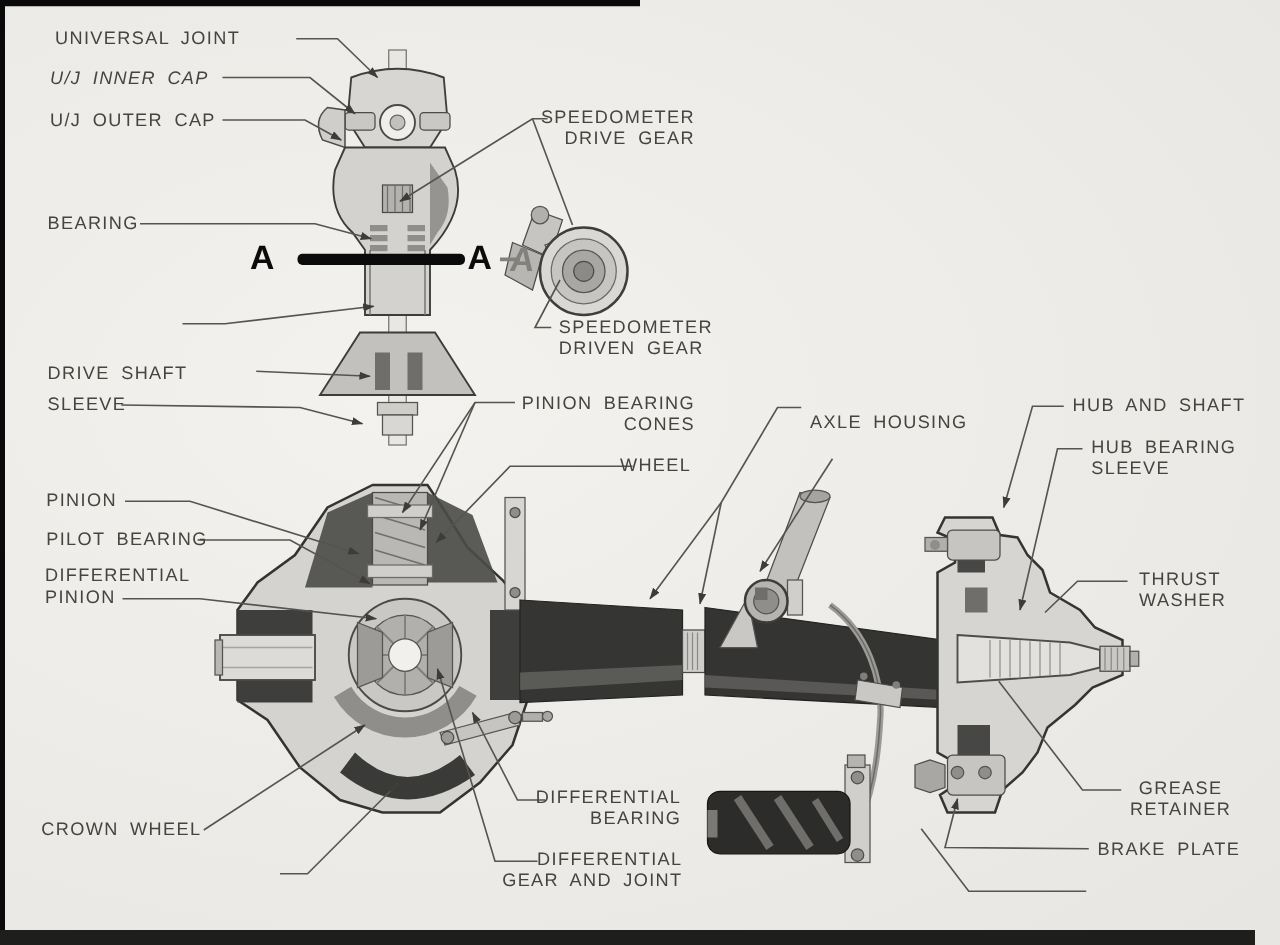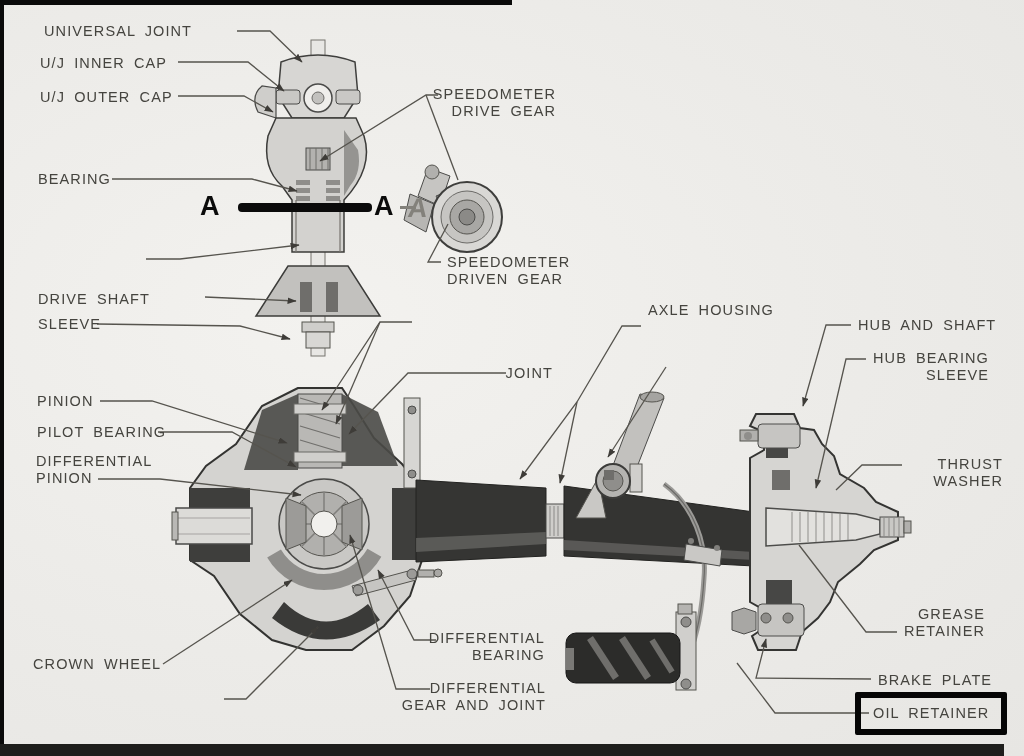--- a/index.html
+++ b/index.html
@@ -188,21 +188,21 @@
       <polyline points="902,465 862,465 836,490" class="leader"></polyline>
       <polyline points="897,632 866,632 799,545" class="leader"></polyline>
       <polyline points="871,679 756,678 766,639" class="leader" marker-end="url(#arrowhead)"></polyline>
       <polyline points="737,663 775,713 869,713" class="leader"></polyline>
     </svg>
 
   <div id="labels-layer">
       <div class="label" style="left: 44px; top: 23px;">
         <span class="lline">UNIVERSAL JOINT</span>
       </div>
-      <div class="label" style="left: 40px; top: 55px;">
+      <div class="label" style="left: 40px; top: 55px; font-style: italic;">
         <span class="lline">U/J INNER CAP</span>
       </div>
       <div class="label" style="left: 40px; top: 89px;">
         <span class="lline">U/J OUTER CAP</span>
       </div>
       <div class="label" style="left: 38px; top: 171px;">
         <span class="lline">BEARING</span>
       </div>
       <div class="label" style="left: 38px; top: 251px; margin-top: 40px;">
         <span class="lline">DRIVE SHAFT</span>
@@ -224,54 +224,55 @@
         <span class="lline">CROWN WHEEL</span>
       </div>
       <div class="label" style="right: 468px; text-align: right; top: 86px;">
         <span class="lline">SPEEDOMETER</span>
         <span class="lline">DRIVE GEAR</span>
       </div>
       <div class="label" style="left: 447px; top: 254px;">
         <span class="lline">SPEEDOMETER</span>
         <span class="lline">DRIVEN GEAR</span>
       </div>
+      <div class="label" style="right: 468px; text-align: right; top: 315px;">
+        <span class="lline">PINION BEARING</span>
+        <span class="lline">CONES</span>
+      </div>
       <div class="label" style="right: 471px; text-align: right; top: 365px;">
-        <span class="lline">JOINT</span>
+        <span class="lline">WHEEL</span>
       </div>
       <div class="label" style="right: 479px; text-align: right; top: 630px;">
         <span class="lline">DIFFERENTIAL</span>
         <span class="lline">BEARING</span>
       </div>
       <div class="label" style="right: 478px; text-align: right; top: 680px;">
         <span class="lline">DIFFERENTIAL</span>
         <span class="lline">GEAR AND JOINT</span>
       </div>
-      <div class="label" style="left: 648px; top: 302px;">
+      <div class="label" style="left: 648px; top: 330px;">
         <span class="lline">AXLE HOUSING</span>
       </div>
       <div class="label" style="left: 858px; top: 317px;">
         <span class="lline">HUB AND SHAFT</span>
       </div>
-      <div class="label" style="right: 35px; text-align: right; top: 350px;">
+      <div class="label" style="right: 35px; top: 350px;">
         <span class="lline">HUB BEARING</span>
         <span class="lline">SLEEVE</span>
       </div>
-      <div class="label" style="right: 21px; text-align: right; top: 456px;">
+      <div class="label" style="right: 43px; text-align: left; top: 456px;">
         <span class="lline">THRUST</span>
         <span class="lline">WASHER</span>
       </div>
-      <div class="label" style="right: 39px; text-align: right; top: 606px;">
+      <div class="label" style="right: 39px; text-align: center; top: 623px;">
         <span class="lline">GREASE</span>
         <span class="lline">RETAINER</span>
       </div>
       <div class="label" style="left: 878px; top: 672px;">
         <span class="lline">BRAKE PLATE</span>
-      </div>
-      <div class="label box-square" style="left: 855px; top: 692px;">
-        <span class="lline">OIL RETAINER</span>
       </div>
     </div>
 
   <div class="amark" style="left:200px;top:191px;">A</div>
   <div class="aline"></div>
   <div class="amark" style="left:374px;top:191px;">A</div>
   <div class="ghost-dash"></div>
   <div class="amark ghost" style="left:408px;top:193px;">A</div>
 
   <div class="bar" id="bar-top"></div>

